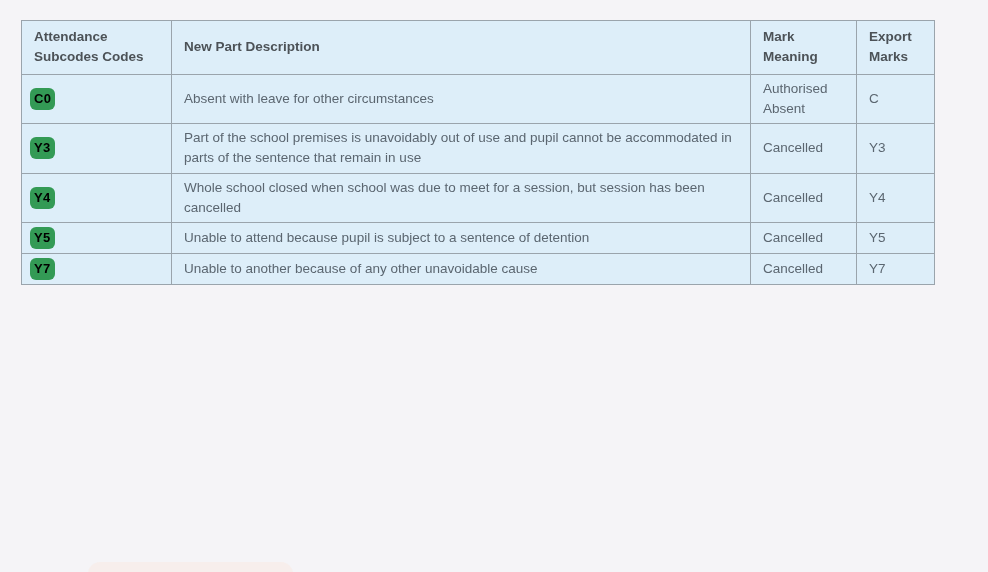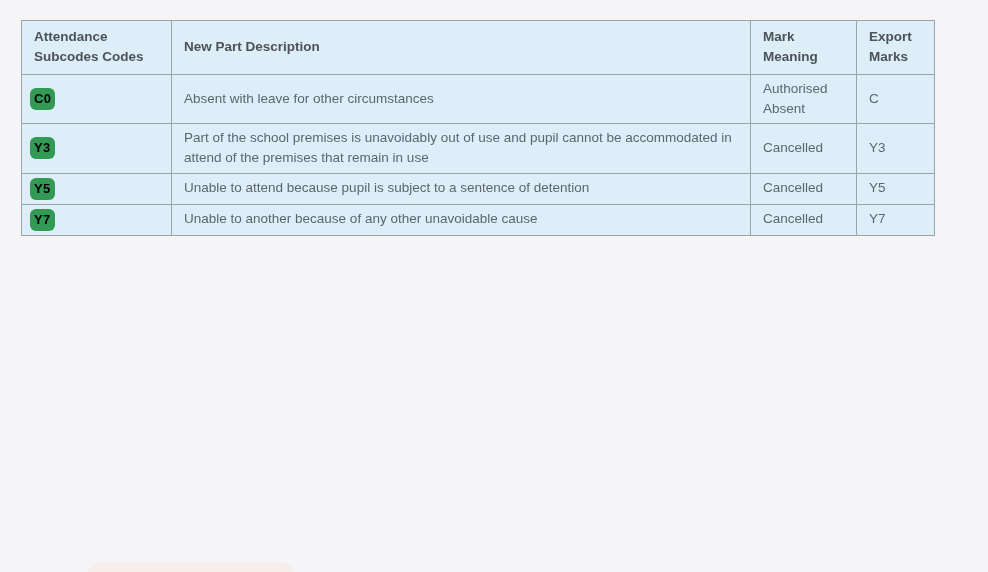--- a/index.html
+++ b/index.html
@@ -93,25 +93,33 @@
 
 
 
 
 
 
   <tr>
     <td class="code-cell">
       <span class="badge">Y3</span>
     </td>
-    <td>Part of the school premises is unavoidably out of use and pupil cannot be accommodated in attend of the premises that remain in use</td>
+    <td>Part of the school premises is unavoidably out of use and pupil cannot be accommodated in parts of the sentence that remain in use</td>
     <td>Cancelled</td>
     <td>Y3</td>
   </tr>
 
+  <tr>
+    <td class="code-cell">
+      <span class="badge">Y4</span>
+    </td>
+    <td>Whole school closed when school was due to meet for a session, but session has been cancelled</td>
+    <td>Cancelled</td>
+    <td>Y4</td>
+  </tr>
 
   <tr>
     <td class="code-cell">
       <span class="badge">Y5</span>
     </td>
     <td>Unable to attend because pupil is subject to a sentence of detention</td>
     <td>Cancelled</td>
     <td>Y5</td>
   </tr>
 

